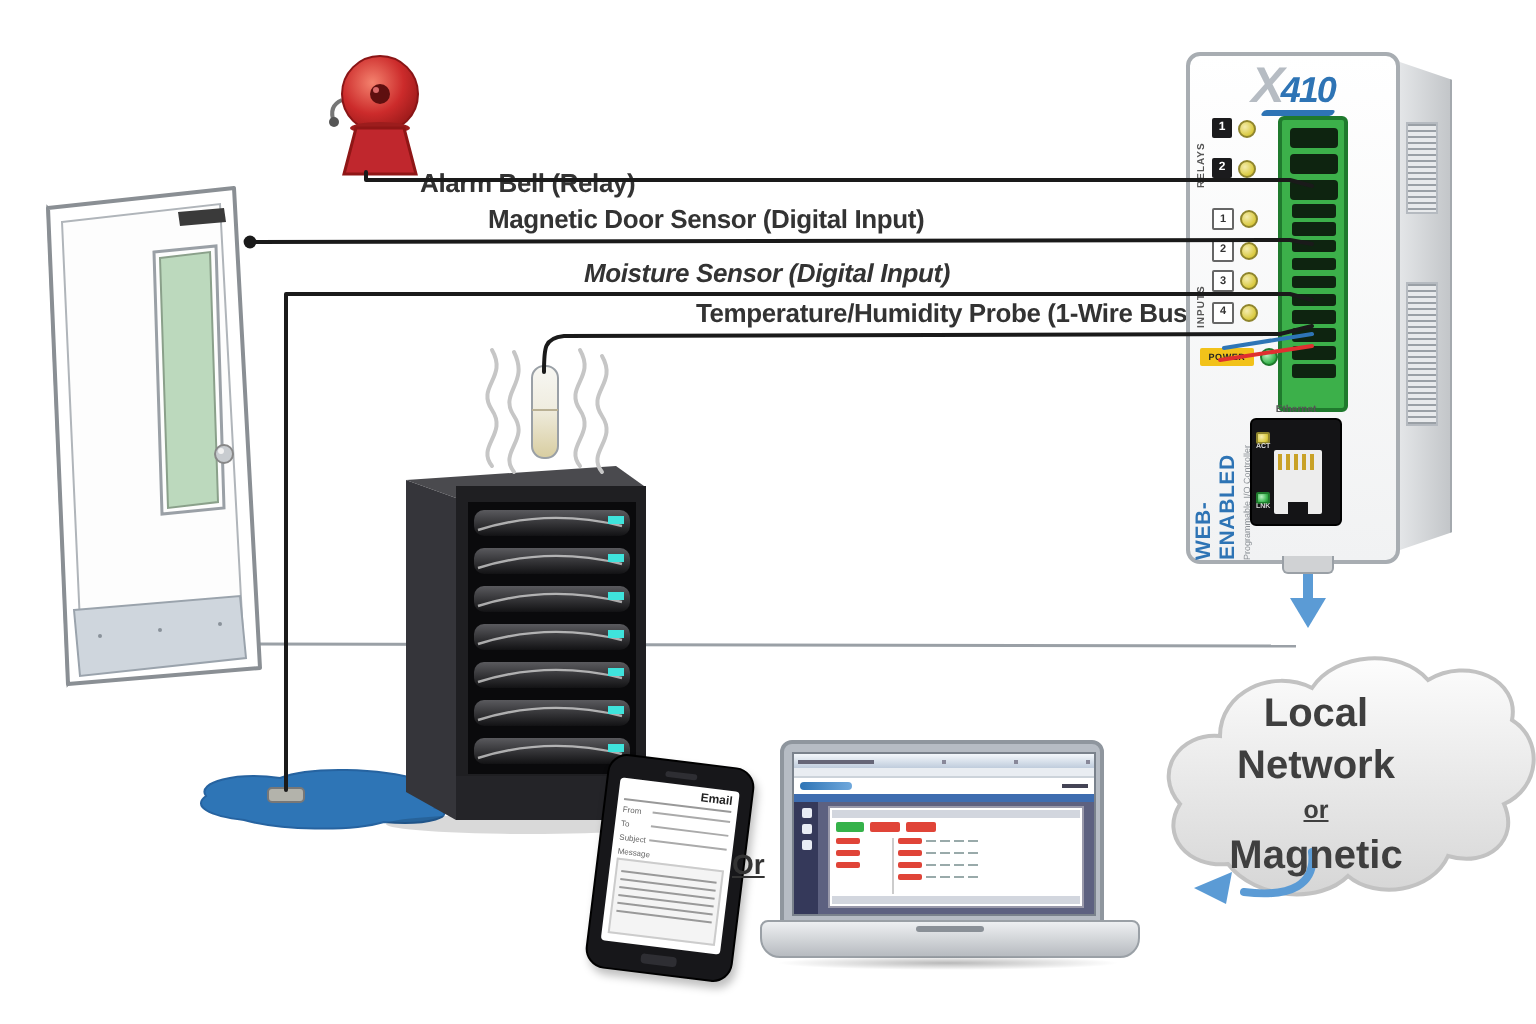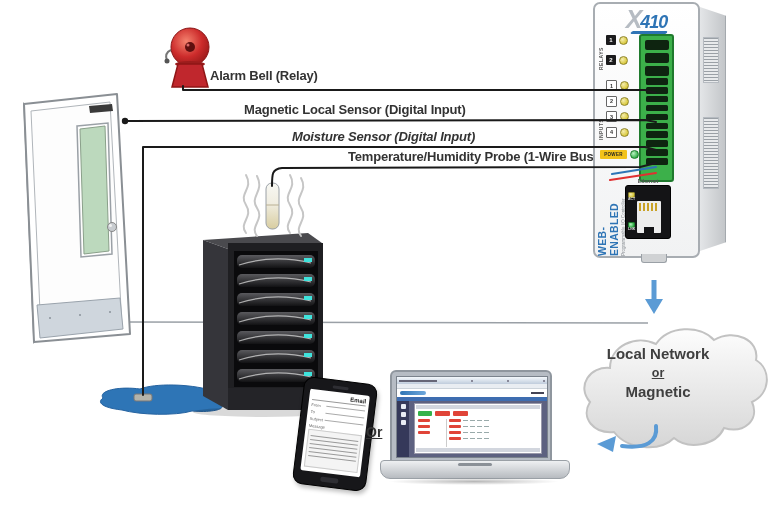--- a/index.html
+++ b/index.html
@@ -7,21 +7,21 @@
           font-family:"Liberation Sans",sans-serif;}
   svg{position:absolute;left:0;top:0;}
   #scene{z-index:0;}
   #wires{z-index:5;pointer-events:none;}
 
   
   .lbl{position:absolute;z-index:1;font-weight:600;font-size:13px;color:#333;
        letter-spacing:-.2px;white-space:nowrap;}
 
   
-  #device{position:absolute;left:593px;top:0;width:134px;height:262px;z-index:1;padding-left:24px;}
+  #device{position:absolute;left:593px;top:24px;width:134px;height:262px;z-index:1;padding-left:24px;}
   #dev-side{position:absolute;left:104px;top:6px;width:27px;height:244px;
             background:linear-gradient(90deg,#e6e8ea,#c3c6c9);border:1px solid #a4a9ae;
             border-radius:0 9px 9px 0;clip-path:polygon(0 0,100% 4%,100% 96%,0 100%);}
   .sticker{position:absolute;left:5px;width:14px;background:repeating-linear-gradient(
            #9aa0a6 0 1px,#e8eaec 1px 3px);border:1px solid #b5bac0;}
   #dev-face{position:absolute;left:0;top:2px;width:103px;height:252px;
             background:linear-gradient(#ffffff,#f1f2f3);border:2px solid #a8adb2;border-radius:7px;}
   #dev-logo{position:absolute;left:0;top:3px;width:100%;text-align:center;font-style:italic;
             font-weight:800;line-height:1;}
   #dev-logo .lx{font-size:25px;color:#b6bcc3;letter-spacing:-2px;}
@@ -62,21 +62,21 @@
             background:repeating-linear-gradient(90deg,#c9a227 0 2px,#ededed 2px 4px);}
   #eth-tab{position:absolute;left:7px;bottom:-1px;width:10px;height:7px;background:#141416;}
   .eth-led{position:absolute;width:5px;height:4px;border-radius:1px;}
   .eth-led-label{position:absolute;font-size:3.5px;color:#ddd;font-weight:700;}
   #din-foot{position:absolute;left:48px;top:254px;width:24px;height:8px;background:#d0d2d4;
             border:1px solid #9aa0a6;border-top:none;border-radius:0 0 3px 3px;}
 
   
   #cloud-text{position:absolute;left:592px;top:344px;width:132px;z-index:1;text-align:center;
             color:#3f3f3f;font-weight:600;}
-  #cloud-text .c1,#cloud-text .c3{font-size:15px;line-height:1.3;}
+  #cloud-text .c1,#cloud-text .c3{font-size:20px;line-height:1.3;}
   #cloud-text .c2{font-size:12.5px;line-height:1.5;text-decoration:underline;}
 
   
   #phone{position:absolute;left:298px;top:380px;width:72px;height:106px;z-index:3;
          background:#17171a;border:1px solid #000;border-radius:10px;transform:rotate(7deg);
          box-shadow:2px 3px 4px rgba(0,0,0,.25);}
   #phone-speaker{position:absolute;left:28px;top:5px;width:16px;height:3px;background:#2e2e33;border-radius:2px;}
   #phone-screen{position:absolute;left:6px;top:11px;right:6px;bottom:13px;background:#fff;
          border-radius:2px;padding:3px;box-sizing:border-box;font-size:4px;color:#555;}
   #email-header{text-align:right;font-size:6px;font-weight:700;color:#222;border-bottom:1px solid #999;
@@ -255,22 +255,22 @@
     <g>
       <line x1="654" y1="280" x2="654" y2="300" stroke="#5b9bd5" stroke-width="5"></line>
       <polygon points="645,299 663,299 654,314" fill="#5b9bd5"></polygon>
     </g>
     <g>
       <path d="M656,426 C658,442 646,449 622,446" stroke="#5b9bd5" stroke-width="4" fill="none" stroke-linecap="round"></path>
       <polygon points="597,444 616,436 613,452" fill="#5b9bd5"></polygon>
     </g>
   </svg>
 
-  <div class="lbl" style="left:210px;top:68px;">Alarm Bell (Relay)</div>
-  <div class="lbl" style="left:244px;top:102px;">Magnetic Local Sensor (Digital Input)</div>
+  <div class="lbl" style="left:210px;top:84px;">Alarm Bell (Relay)</div>
+  <div class="lbl" style="left:244px;top:102px;">Magnetic Door Sensor (Digital Input)</div>
   <div class="lbl" style="left:292px;top:129px;font-style:italic;">Moisture Sensor (Digital Input)</div>
   <div class="lbl" style="left:348px;top:149px;">Temperature/Humidity Probe (1-Wire Bus)</div>
 
   <div id="device">
     <div id="dev-side">
       <div class="sticker" style="top:30px;height:44px;"></div>
       <div class="sticker" style="top:110px;height:70px;"></div>
     </div>
     <div id="dev-face">
       <div id="dev-logo">

